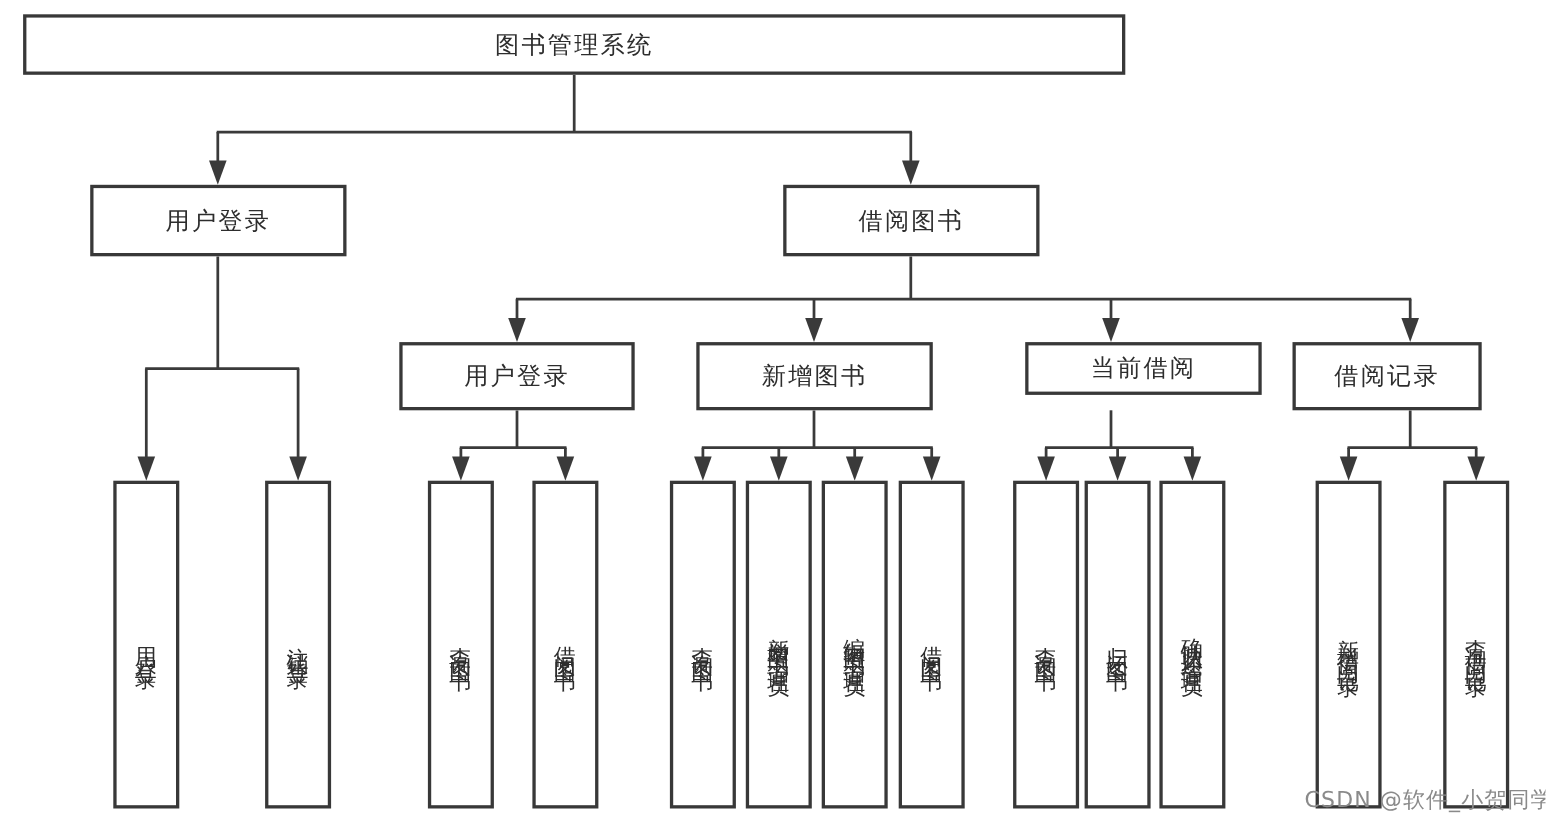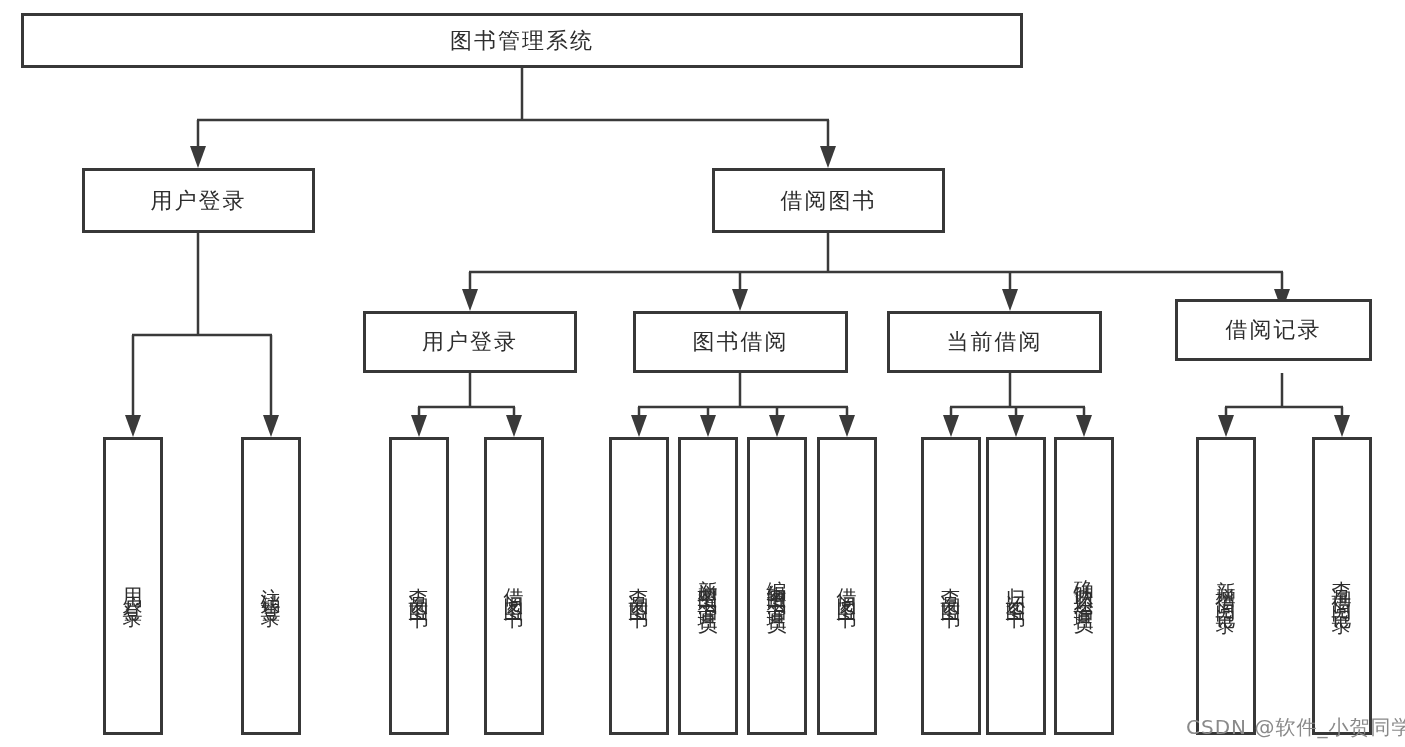--- a/index.html
+++ b/index.html
@@ -155,26 +155,26 @@
     <span>用户登录</span>
   </div>
   <div class="box h-box" style="left:712px;top:168px;width:233px;height:65px">
     <span>借阅图书</span>
   </div>
 
   <div class="box h-box" style="left:363px;top:311px;width:214px;height:62px">
     <span>用户登录</span>
   </div>
   <div class="box h-box" style="left:633px;top:311px;width:215px;height:62px">
-    <span>图书借阅</span>
-  </div>
-  <div class="box h-box" style="left:887px;top:311px;width:215px;height:62px">
+    <span>新增图书</span>
+  </div>
+  <div class="box h-box" style="left:932px;top:311px;width:215px;height:48px">
     <span>当前借阅</span>
   </div>
-  <div class="box h-box" style="left:1175px;top:299px;width:197px;height:62px">
+  <div class="box h-box" style="left:1175px;top:311px;width:172px;height:62px">
     <span>借阅记录</span>
   </div>
 
   <div class="box v-box" style="left:103px;top:437px;width:60px;height:298px">
     <span>用户登录</span>
   </div>
   <div class="box v-box" style="left:241px;top:437px;width:60px;height:298px">
     <span>注销登录</span>
   </div>
 

